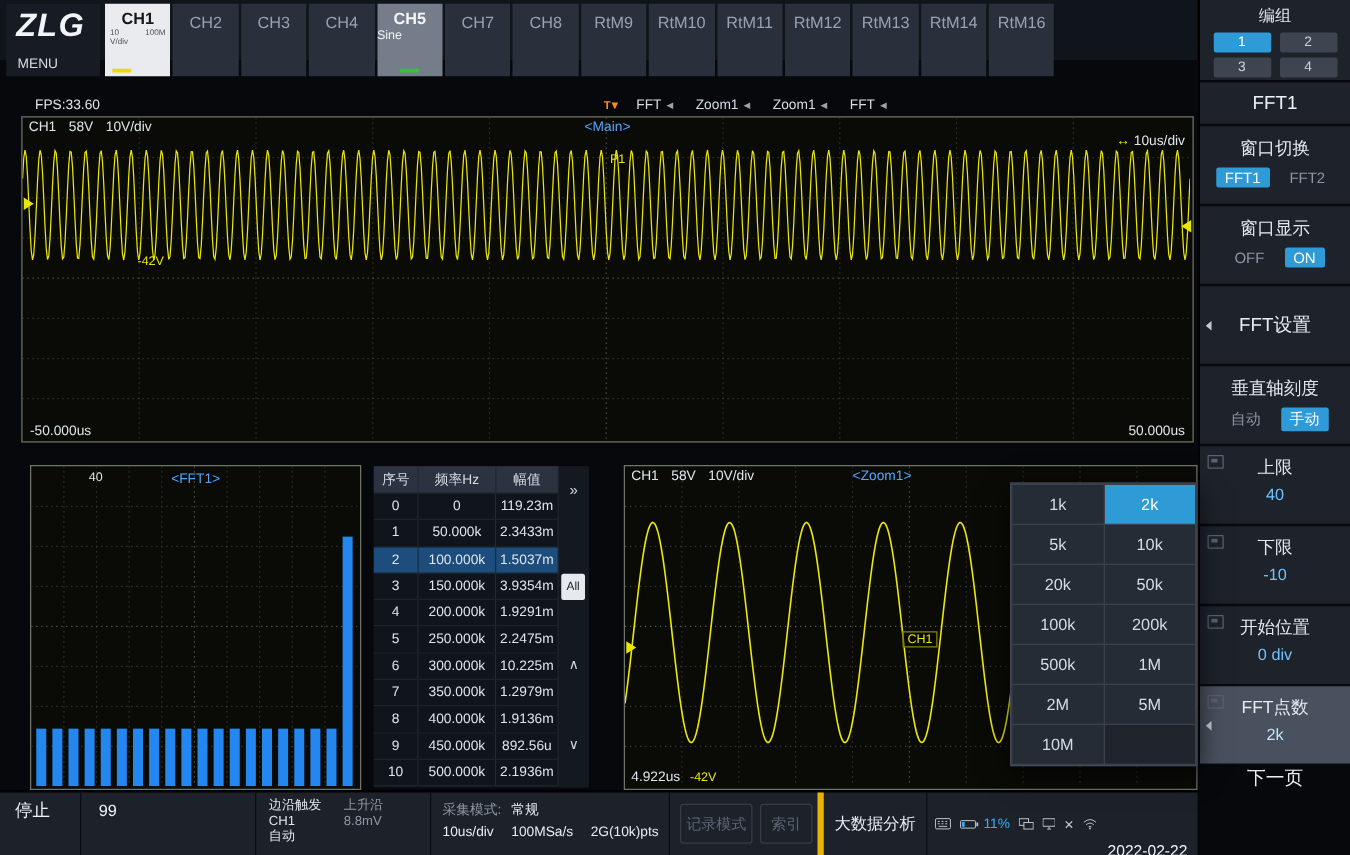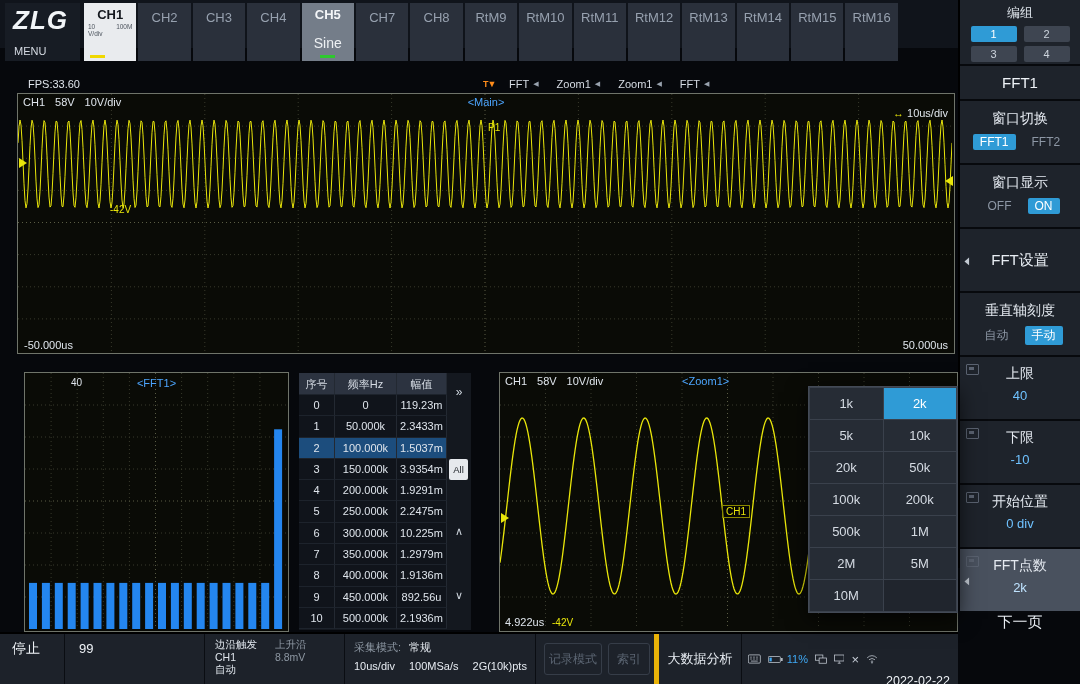--- a/index.html
+++ b/index.html
@@ -12,21 +12,21 @@
   .logo-text{font-size:26px;font-weight:bold;font-style:italic;color:#f2f5f8;padding:2px 0 0 8px;letter-spacing:1px;}
   .menu-label{position:absolute;left:9px;bottom:4px;font-size:11px;color:#d6dce4;}
   .ch-tabs{position:absolute;left:84px;top:3px;height:58px;display:flex;gap:2px;}
   .ch-tab{width:52.4px;flex:0 0 auto;position:relative;background:#2a303b;}
   .ch-label{text-align:center;margin-top:7px;font-size:13px;color:#97a1af;}
   .ch-tab.active{background:#e9ebee;}
   .ch-tab.active .ch-label{color:#15191f;font-weight:bold;margin-top:4px;}
   .ch-tab.selected{background:#747d89;}
   .ch-tab.selected .ch-label{color:#f4f6f8;font-weight:bold;margin-top:4px;}
   .ch-subs3{display:flex;justify-content:space-between;padding:0 4px;font-size:6.5px;line-height:7px;color:#4c535d;margin-top:1px;}
-  .ch-subs1{text-align:center;font-size:14px;color:#eef1f4;margin-top:13px;}
+  .ch-subs1{font-size:10px;color:#eef1f4;margin-top:1px;}
   .ch-underline{position:absolute;bottom:3px;left:6px;width:15px;height:3px;}
   .ch-tab.selected .ch-underline{left:50%;margin-left:-8px;}
 
   
   .right-panel{position:absolute;left:958px;top:0;width:122px;height:568px;background:#1e232b;
                border-left:2px solid #000;box-sizing:border-box;display:flex;flex-direction:column;}
   .rp-group{height:64px;position:relative;flex:0 0 auto;}
   .rp-group-label{text-align:center;padding-top:4px;font-size:13px;color:#dfe5ec;}
   .group-tiles{display:grid;grid-template-columns:46px 46px;gap:4px 7px;justify-content:center;margin-top:4px;}
   .gtile{height:16px;line-height:16px;text-align:center;font-size:11px;background:#3e4551;color:#cdd4dd;border-radius:2px;}
@@ -189,23 +189,20 @@
           <div class="ch-label">RtM11</div>
         </div>
         <div class="ch-tab">
           <div class="ch-label">RtM12</div>
         </div>
         <div class="ch-tab">
           <div class="ch-label">RtM13</div>
         </div>
         <div class="ch-tab">
           <div class="ch-label">RtM14</div>
-        </div>
-        <div class="ch-tab">
-          <div class="ch-label">RtM15</div>
         </div>
         <div class="ch-tab">
           <div class="ch-label">RtM16</div>
         </div>
       </div>
   </div>
 
   <div class="right-panel">
     <div class="rp-group">
       <div class="rp-group-label">编组</div>

